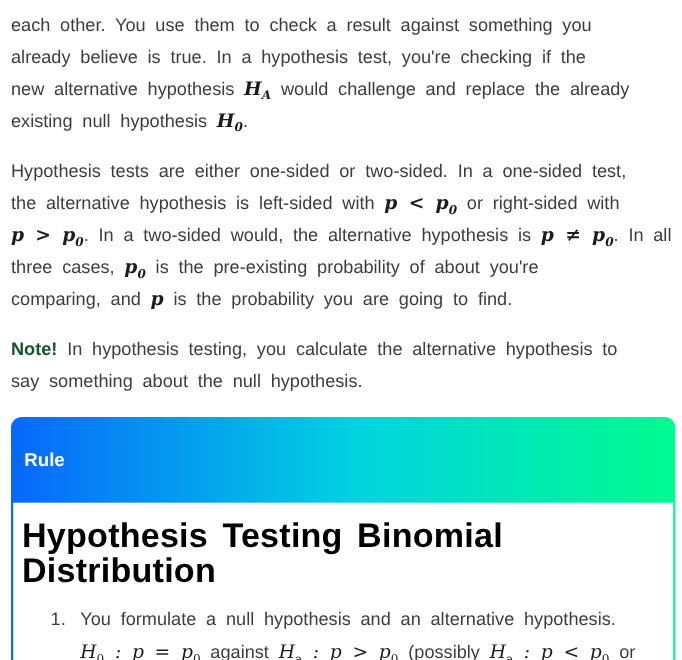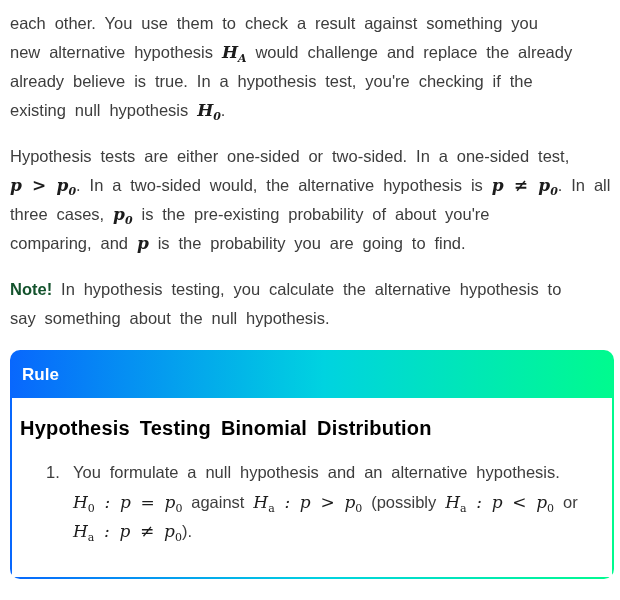--- a/index.html
+++ b/index.html
@@ -43,34 +43,34 @@
     padding: 0 2px 2px 2px;
     background: linear-gradient(90deg,
       var(--gradient-start, #0867fd) 0%,
       var(--gradient-mid, #00d3e0) 52%,
       var(--gradient-end, #00fb8e) 100%);
   }
   .rule-header {
     height: 46px;
     display: flex;
     align-items: center;
-    padding: 1px 10px;
+    padding: 16px 10px;
     color: var(--header-text, #ffffff);
     font-weight: bold;
     font-size: 17px;
     word-spacing: normal;
   }
   .rule-body {
     background: #ffffff;
     padding: 14px 8px 30px 8px;
   }
   .rule-title {
     margin: 0;
     font-weight: bold;
-    font-size: 20px;
+    font-size: 31px;
     line-height: 32px;
     letter-spacing: 0.2px;
     color: #000000;
   }
   .rule-steps {
     list-style: none;
     margin: 14px 0 0 0;
     padding: 0;
   }
   .step { display: flex; line-height: 29.5px; }
@@ -82,27 +82,28 @@
   }
   .step-content { flex: 1 1 auto; }
 </style>
 </head>
 <body>
 
 <main class="content">
 
   <div class="para">
       <div class="tline"><span class="sg-t">each other. You use them to check a result against something you</span></div>
+      <div class="tline"><span class="sg-t">already believe is true. In a hypothesis test, you're checking if the</span></div>
       <div class="tline"><span class="sg-t">new alternative hypothesis </span><span class="sg-mb">H<sub>A</sub></span><span class="sg-t"> would challenge and replace the already</span></div>
-      <div class="tline"><span class="sg-t">already believe is true. In a hypothesis test, you're checking if the</span></div>
       <div class="tline"><span class="sg-t">existing null hypothesis </span><span class="sg-mb">H<sub>0</sub></span><span class="sg-t">.</span></div>
     </div>
 
   <div class="para">
       <div class="tline"><span class="sg-t">Hypothesis tests are either one-sided or two-sided. In a one-sided test,</span></div>
+      <div class="tline"><span class="sg-t">the alternative hypothesis is left-sided with </span><span class="sg-mb">p</span><span class="sg-mb"> &lt; </span><span class="sg-mb">p<sub>0</sub></span><span class="sg-t"> or right-sided with</span></div>
       <div class="tline"><span class="sg-mb">p</span><span class="sg-mb"> &gt; </span><span class="sg-mb">p<sub>0</sub></span><span class="sg-t">. In a two-sided would, the alternative hypothesis is </span><span class="sg-mb">p</span><span class="sg-mb"> ≠ </span><span class="sg-mb">p<sub>0</sub></span><span class="sg-t">. In all</span></div>
       <div class="tline"><span class="sg-t">three cases, </span><span class="sg-mb">p<sub>0</sub></span><span class="sg-t"> is the pre-existing probability of about you're</span></div>
       <div class="tline"><span class="sg-t">comparing, and </span><span class="sg-mb">p</span><span class="sg-t"> is the probability you are going to find.</span></div>
     </div>
 
   <div class="para">
       <div class="tline"><span class="sg-b">Note!</span><span class="sg-t"> In hypothesis testing, you calculate the alternative hypothesis to</span></div>
       <div class="tline"><span class="sg-t">say something about the null hypothesis.</span></div>
     </div>
 

